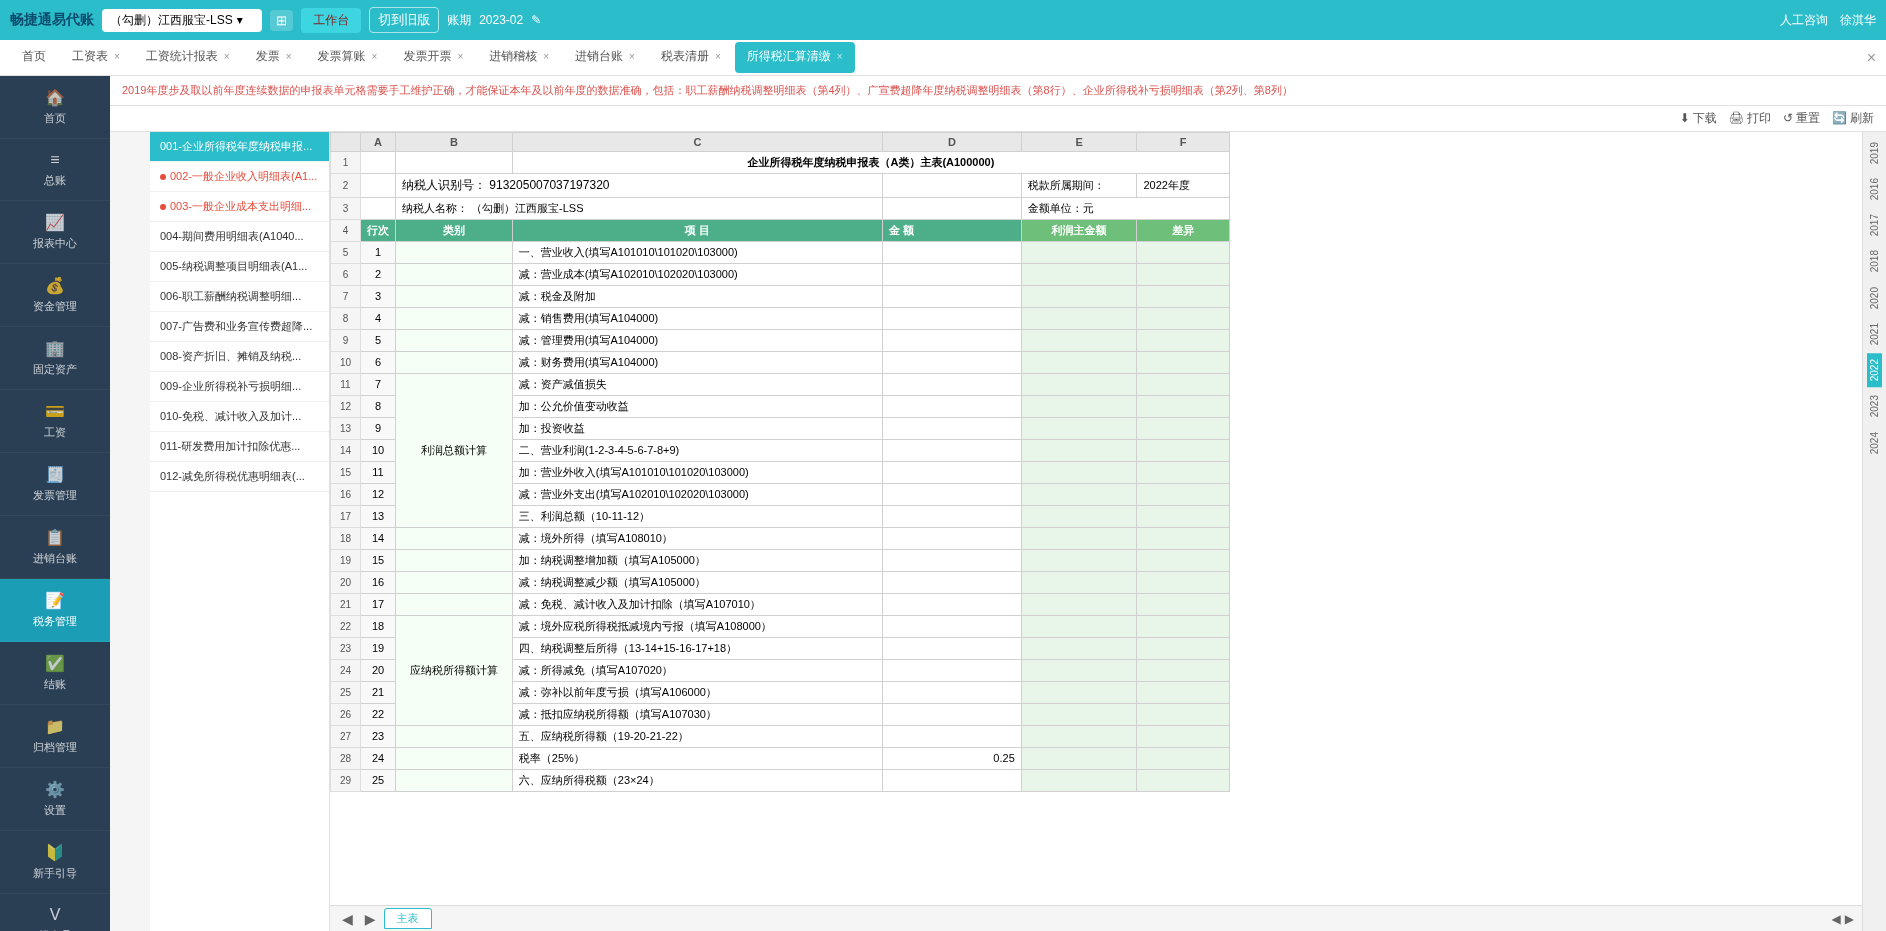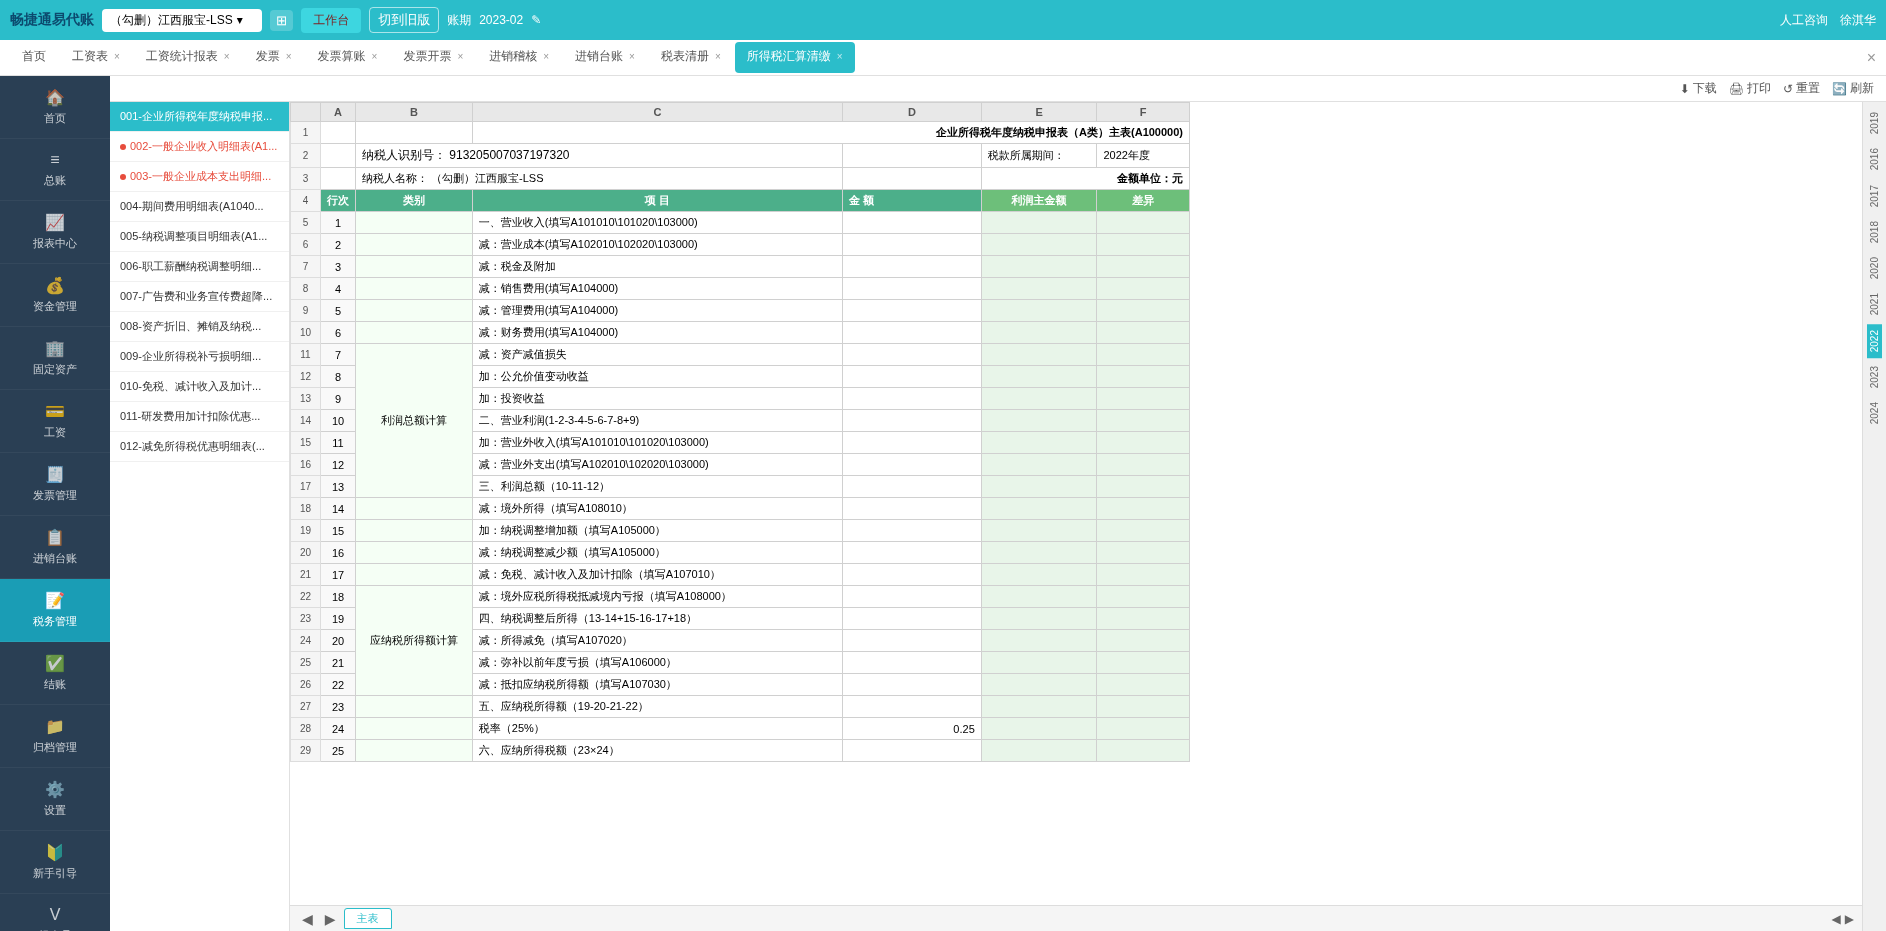--- a/index.html
+++ b/index.html
@@ -35,21 +35,21 @@
     .content-area { flex: 1; display: flex; flex-direction: column; overflow: hidden; background: #f5f5f5; }
 
     
     .warning-bar { background: #fff; padding: 6px 12px; font-size: 11px; color: #d9534f; border-bottom: 1px solid #e0e0e0; flex-shrink: 0; line-height: 1.5; }
 
     
     .toolbar { display: flex; justify-content: flex-end; padding: 4px 12px; gap: 12px; background: white; border-bottom: 1px solid #e0e0e0; flex-shrink: 0; }
     .toolbar-btn { background: none; border: none; color: #555; font-size: 12px; cursor: pointer; display: flex; align-items: center; gap: 3px; }
 
     
-    .two-panel { display: flex; flex: 1; overflow: hidden; }
+    .two-panel { display: flex; flex: 1; overflow: hidden; padding-left: 40px; }
 
     
     .left-panel { width: 180px; background: white; border-right: 1px solid #e0e0e0; flex-shrink: 0; overflow-y: auto; }
     .left-panel-item { padding: 7px 10px; font-size: 11px; color: #333; cursor: pointer; border-bottom: 1px solid #f0f0f0; white-space: nowrap; overflow: hidden; text-overflow: ellipsis; }
     .left-panel-item.active { background: #2bbdca; color: white; }
     .left-panel-item.error { color: #e74c3c; }
     .left-panel-item .dot { display: inline-block; width: 6px; height: 6px; border-radius: 50%; margin-right: 4px; }
     .left-panel-item .dot.red { background: #e74c3c; }
 
     
@@ -70,21 +70,21 @@
     table.sheet td.row-num-cell { background: #f5f5f5; color: #555; text-align: center; font-size: 10px; border: 1px solid #ddd; }
     table.sheet td { vertical-align: middle; }
     table.sheet td.index-col { text-align: center; background: #f9f9f9; }
     table.sheet td.category-col { text-align: center; background: #f5fff5; font-size: 11px; }
     table.sheet td.item-col { background: white; }
     table.sheet td.amount-col { text-align: right; background: #fff; }
     table.sheet td.profit-col { text-align: right; background: #e8f5e9; }
     table.sheet td.diff-col { text-align: right; background: #e8f5e9; }
 
     
-    .sheet-title { text-align: right; font-weight: bold; font-size: 14px; padding: 8px; }
+    .sheet-title { text-align: center; font-weight: bold; font-size: 14px; padding: 8px; }
 
     
     .sheet-bottom { display: flex; align-items: center; padding: 2px 8px; background: #f5f5f5; border-top: 1px solid #ddd; gap: 4px; flex-shrink: 0; }
     .sheet-tab { padding: 2px 12px; border: 1px solid #ccc; border-radius: 3px 3px 0 0; background: white; font-size: 11px; cursor: pointer; color: #333; }
     .sheet-tab.active { background: white; border-bottom-color: white; color: #2bbdca; border-color: #2bbdca; }
     .sheet-nav { color: #666; cursor: pointer; font-size: 14px; padding: 0 4px; }
   </style>
 </head>
 <body>
 
@@ -177,20 +177,23 @@
     </div>
     <div class="sidebar-item">
       <span class="icon">V</span>
       <span>畅会员</span>
     </div>
 
   </div>
 
   <div class="content-area">
 
+    <div class="warning-bar">
+      <span>2019年度步及取以前年度连续数据的申报表单元格需要手工维护正确，才能保证本年及以前年度的数据准确，包括：职工薪酬纳税调整明细表（第4列）、广宣费超降年度纳税调整明细表（第8行）、企业所得税补亏损明细表（第2列、第8列）</span>
+    </div>
 
     <div class="toolbar">
       <button class="toolbar-btn">
         <span>⬇</span>
         <span>下载</span>
       </button>
       <button class="toolbar-btn">
         <span>🖨</span>
         <span>打印</span>
       </button>
@@ -261,21 +264,21 @@
               </tr>
 
               <tr>
                 <td class="row-num-cell">3</td>
                 <td></td>
                 <td colspan="2" style="font-size:11px;">
                   <span>纳税人名称：</span>
                   <span>（勾删）江西服宝-LSS</span>
                 </td>
                 <td></td>
-                <td colspan="2" style="text-align:right;font-size:11px;font-weight:bold;">
+                <td colspan="2" style="text-align:left;font-size:11px;">
                   <span>金额单位：元</span>
                 </td>
               </tr>
 
               <tr>
                 <td class="row-num-cell">4</td>
                 <td style="background:#4caf8a;color:white;text-align:center;font-weight:bold;">行次</td>
                 <td style="background:#4caf8a;color:white;text-align:center;font-weight:bold;">类别</td>
                 <td style="background:#4caf8a;color:white;text-align:center;font-weight:bold;">项  目</td>
                 <td style="background:#4caf8a;color:white;font-weight:bold;">金 额</td>

